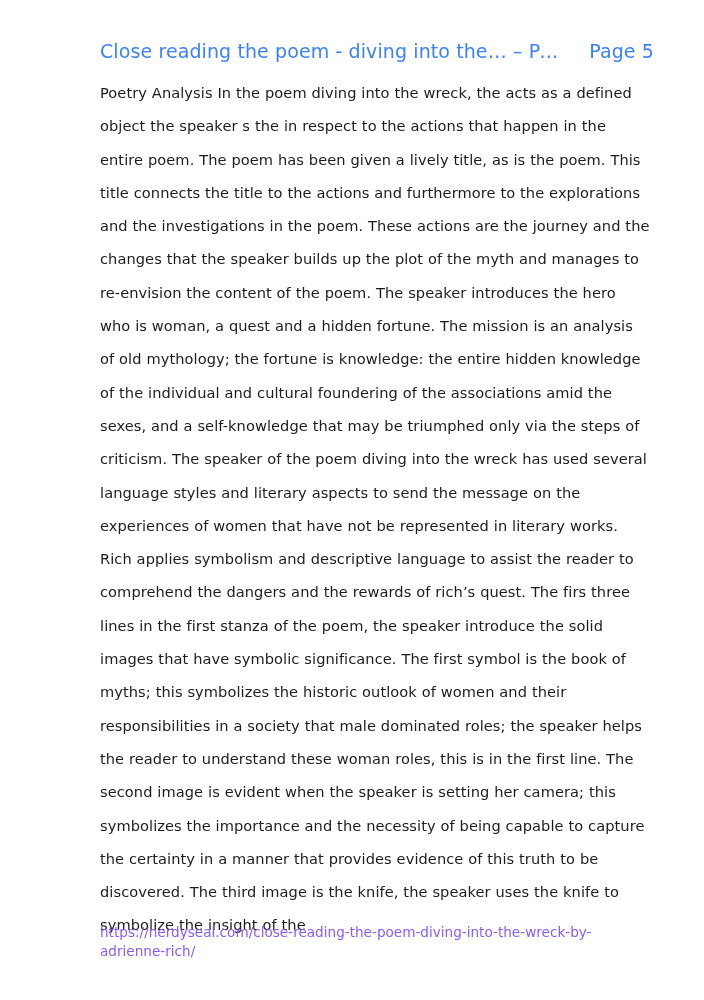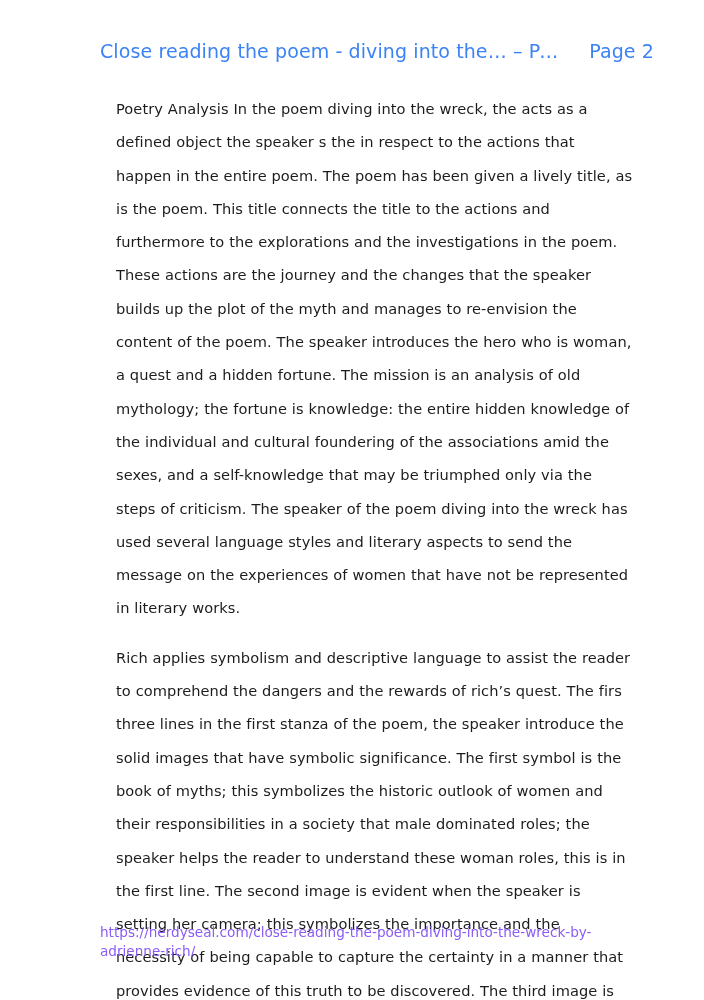--- a/index.html
+++ b/index.html
@@ -41,21 +41,21 @@
   .page-header .page-number {
     padding-left: 20px;
   }
   .page-body {
     position: absolute;
     top: 76px;
     left: 100px;
     width: 550px;
   }
   .para {
-    margin: 16px;
+    margin: 0;
     font-size: 14.6px;
     line-height: 33.3px;
     color: #1c1c1c;
     text-align: left;
     letter-spacing: 0.005em;
     word-spacing: 0.01em;
   }
   .page-footer {
     position: absolute;
     left: 100px;
@@ -67,21 +67,21 @@
     word-break: break-word;
   }
 </style>
 </head>
 <body>
 
 <div class="page">
 
   <div class="page-header">
     <span class="doc-title">Close reading the poem - diving into the… – Paper Example</span>
-    <span class="page-number">Page 2</span>
+    <span class="page-number">Page 5</span>
   </div>
 
   <div class="page-body">
     <p class="para">Poetry Analysis In the poem diving into the wreck, the acts as a defined object the speaker s the in respect to the actions that happen in the entire poem. The poem has been given a lively title, as is the poem. This title connects the title to the actions and furthermore to the explorations and the investigations in the poem. These actions are the journey and the changes that the speaker builds up the plot of the myth and manages to re-envision the content of the poem. The speaker introduces the hero who is woman, a quest and a hidden fortune. The mission is an analysis of old mythology; the fortune is knowledge: the entire hidden knowledge of the individual and cultural foundering of the associations amid the sexes, and a self-knowledge that may be triumphed only via the steps of criticism. The speaker of the poem diving into the wreck has used several language styles and literary aspects to send the message on the experiences of women that have not be represented in literary works.</p>
     <p class="para">Rich applies symbolism and descriptive language to assist the reader to comprehend the dangers and the rewards of rich’s quest. The firs three lines in the first stanza of the poem, the speaker introduce the solid images that have symbolic significance. The first symbol is the book of myths; this symbolizes the historic outlook of women and their responsibilities in a society that male dominated roles; the speaker helps the reader to understand these woman roles, this is in the first line. The second image is evident when the speaker is setting her camera; this symbolizes the importance and the necessity of being capable to capture the certainty in a manner that provides evidence of this truth to be discovered. The third image is the knife, the speaker uses the knife to symbolize the insight of the</p>
   </div>
 
   <div class="page-footer">
     <span>https://nerdyseal.com/close-reading-the-poem-diving-into-the-wreck-by-adrienne-rich/</span>
   </div>

